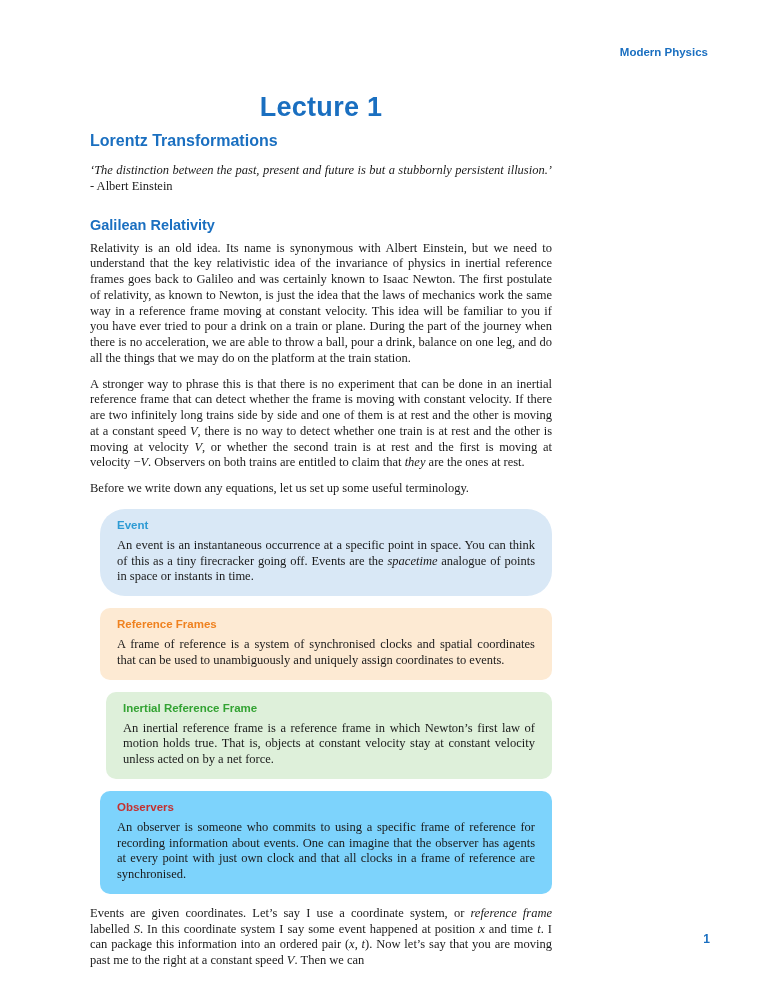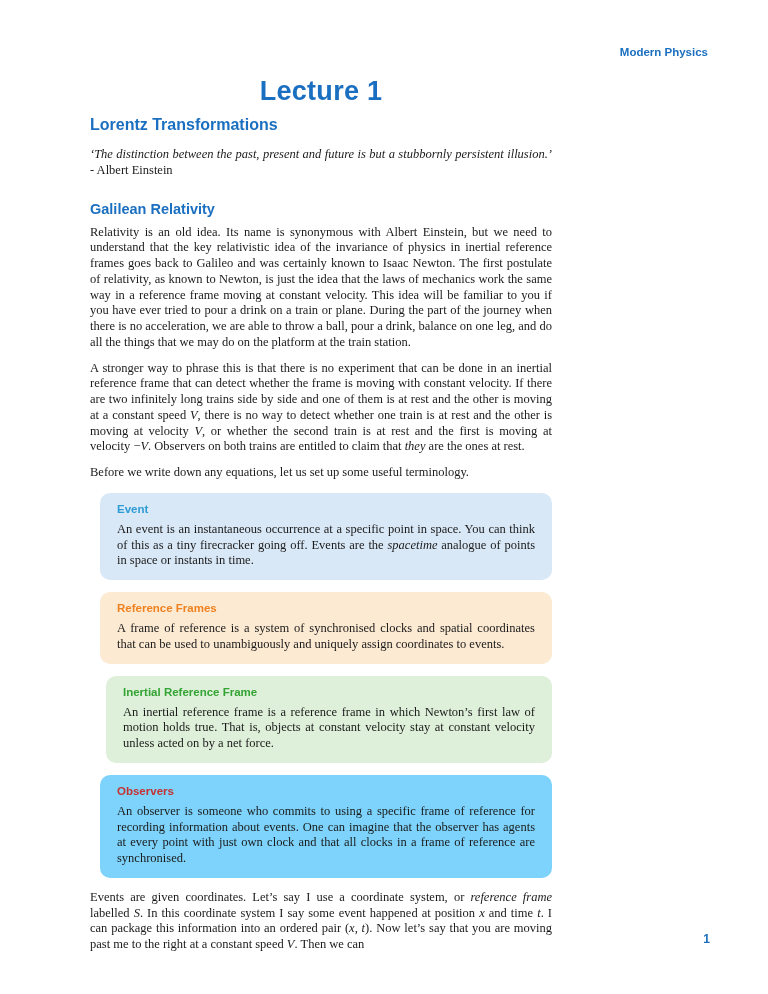--- a/index.html
+++ b/index.html
@@ -16,21 +16,21 @@
     position: absolute;
     top: 46px;
     right: 60px;
     font-family: "Liberation Sans", sans-serif;
     font-weight: bold;
     font-size: 11.5px;
   }
   .content {
     position: absolute;
     left: 90px;
-    top: 76px;
+    top: 92px;
     width: 462px;
   }
   .title {
     margin: 0;
     text-align: center;
     font-family: "Liberation Sans", sans-serif;
     font-size: 27px;
     font-weight: bold;
     letter-spacing: 0.3px;
   }
@@ -102,21 +102,21 @@
     <p class="quote"><span class="it">‘The distinction between the past, present and future is but a stubbornly persistent illusion.’</span><span> - Albert Einstein</span></p>
 
     <h3 class="section-heading" style="color: rgb(26, 111, 192);">Galilean Relativity</h3>
 
     <p class="body-par"><span>Relativity is an old idea. Its name is synonymous with Albert Einstein, but we need to understand that the key relativistic idea of the invariance of physics in inertial reference frames goes back to Galileo and was certainly known to Isaac Newton. The first postulate of relativity, as known to Newton, is just the idea that the laws of mechanics work the same way in a reference frame moving at constant velocity. This idea will be familiar to you if you have ever tried to pour a drink on a train or plane. During the part of the journey when there is no acceleration, we are able to throw a ball, pour a drink, balance on one leg, and do all the things that we may do on the platform at the train station.</span></p>
 
     <p class="body-par"><span>A stronger way to phrase this is that there is no experiment that can be done in an inertial reference frame that can detect whether the frame is moving with constant velocity. If there are two infinitely long trains side by side and one of them is at rest and the other is moving at a constant speed </span><span class="it">V</span><span>, there is no way to detect whether one train is at rest and the other is moving at velocity </span><span class="it">V</span><span>, or whether the second train is at rest and the first is moving at velocity −</span><span class="it">V</span><span>. Observers on both trains are entitled to claim that </span><span class="it">they</span><span> are the ones at rest.</span></p>
 
     <p class="body-par"><span>Before we write down any equations, let us set up some useful terminology.</span></p>
 
-    <section class="callout" style="background: rgb(217, 232, 246);">
+    <section class="callout" style="background: rgb(217, 232, 246); border-radius: 25px;">
       <div class="callout-title" style="color: rgb(46, 155, 212);">Event</div>
       <p class="callout-body"><span>An event is an instantaneous occurrence at a specific point in space. You can think of this as a tiny firecracker going off. Events are the </span><span class="it">spacetime</span><span> analogue of points in space or instants in time.</span></p>
     </section>
 
     <section class="callout" style="background: rgb(253, 234, 211);">
       <div class="callout-title" style="color: rgb(239, 130, 32);">Reference Frames</div>
       <p class="callout-body"><span>A frame of reference is a system of synchronised clocks and spatial coordinates that can be used to unambiguously and uniquely assign coordinates to events.</span></p>
     </section>
 
     <section class="callout" style="background: rgb(222, 240, 218); margin-left: 16px;">

